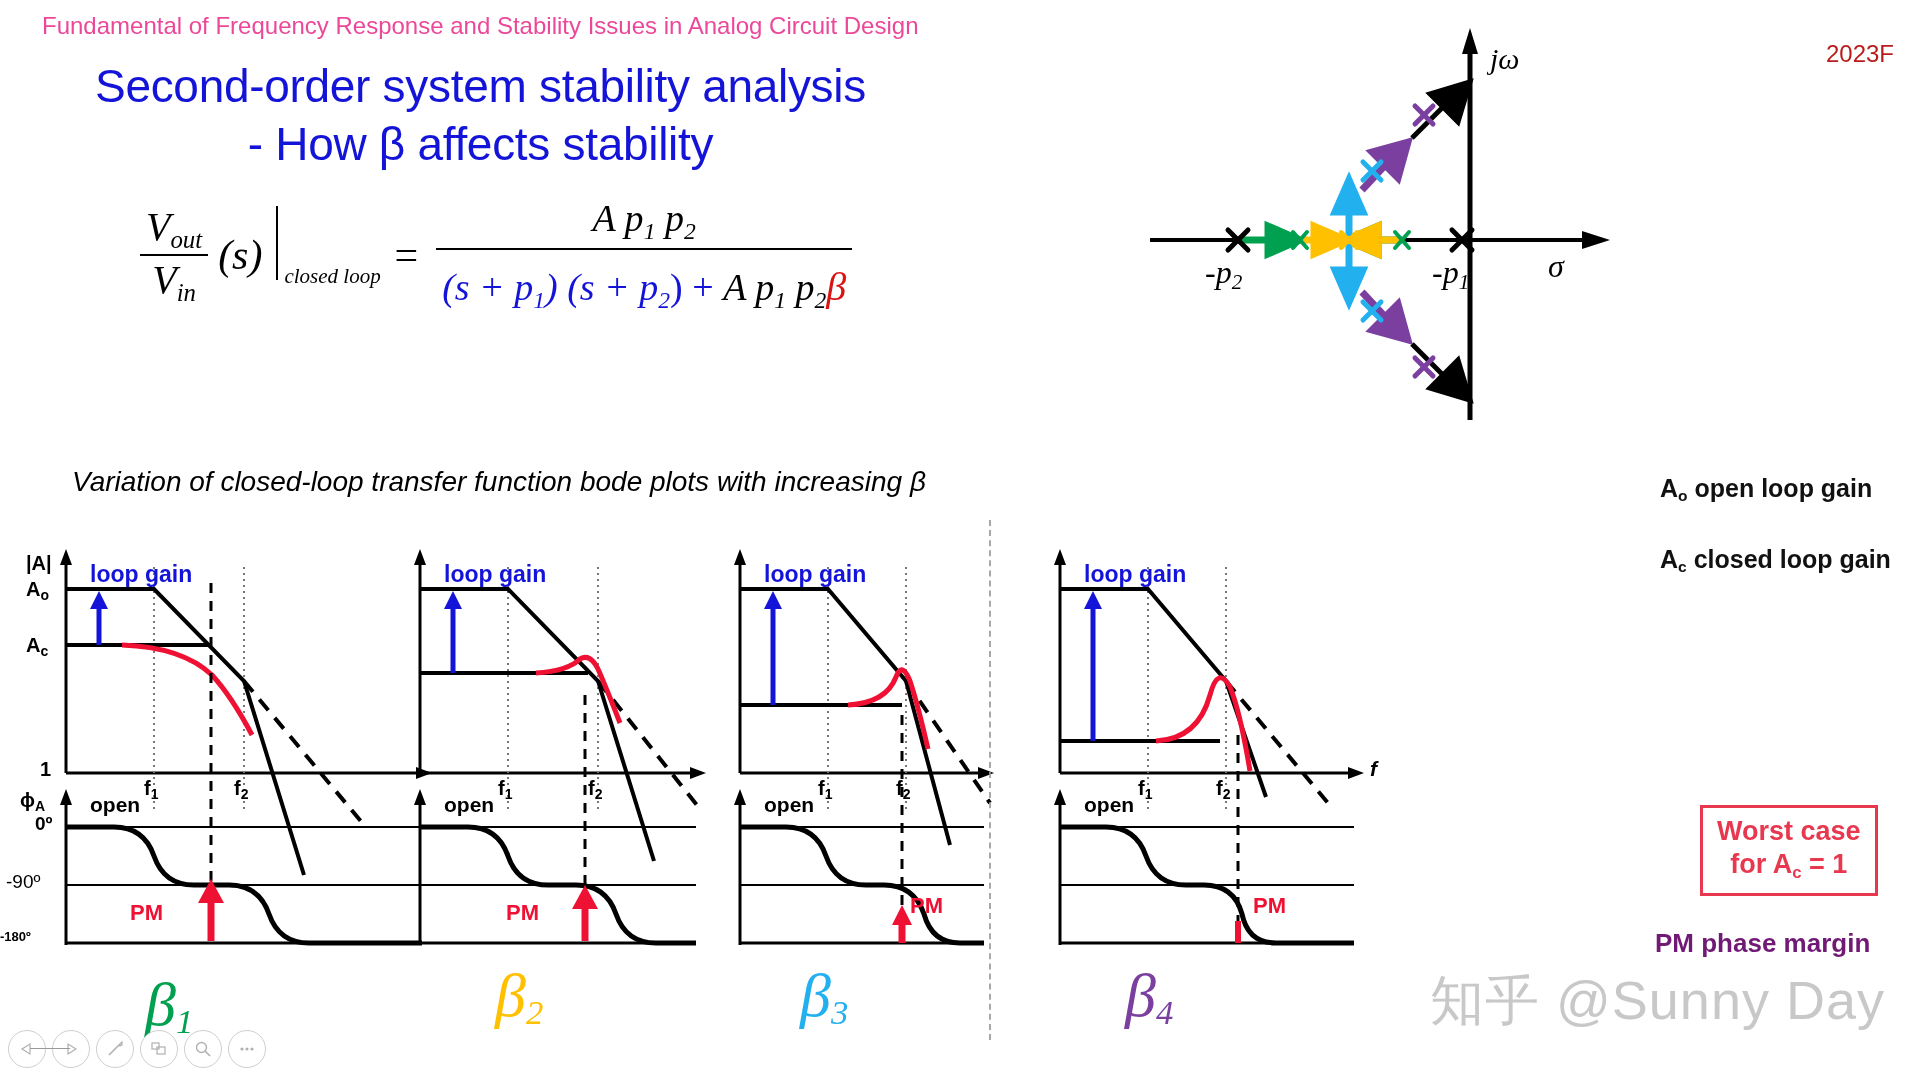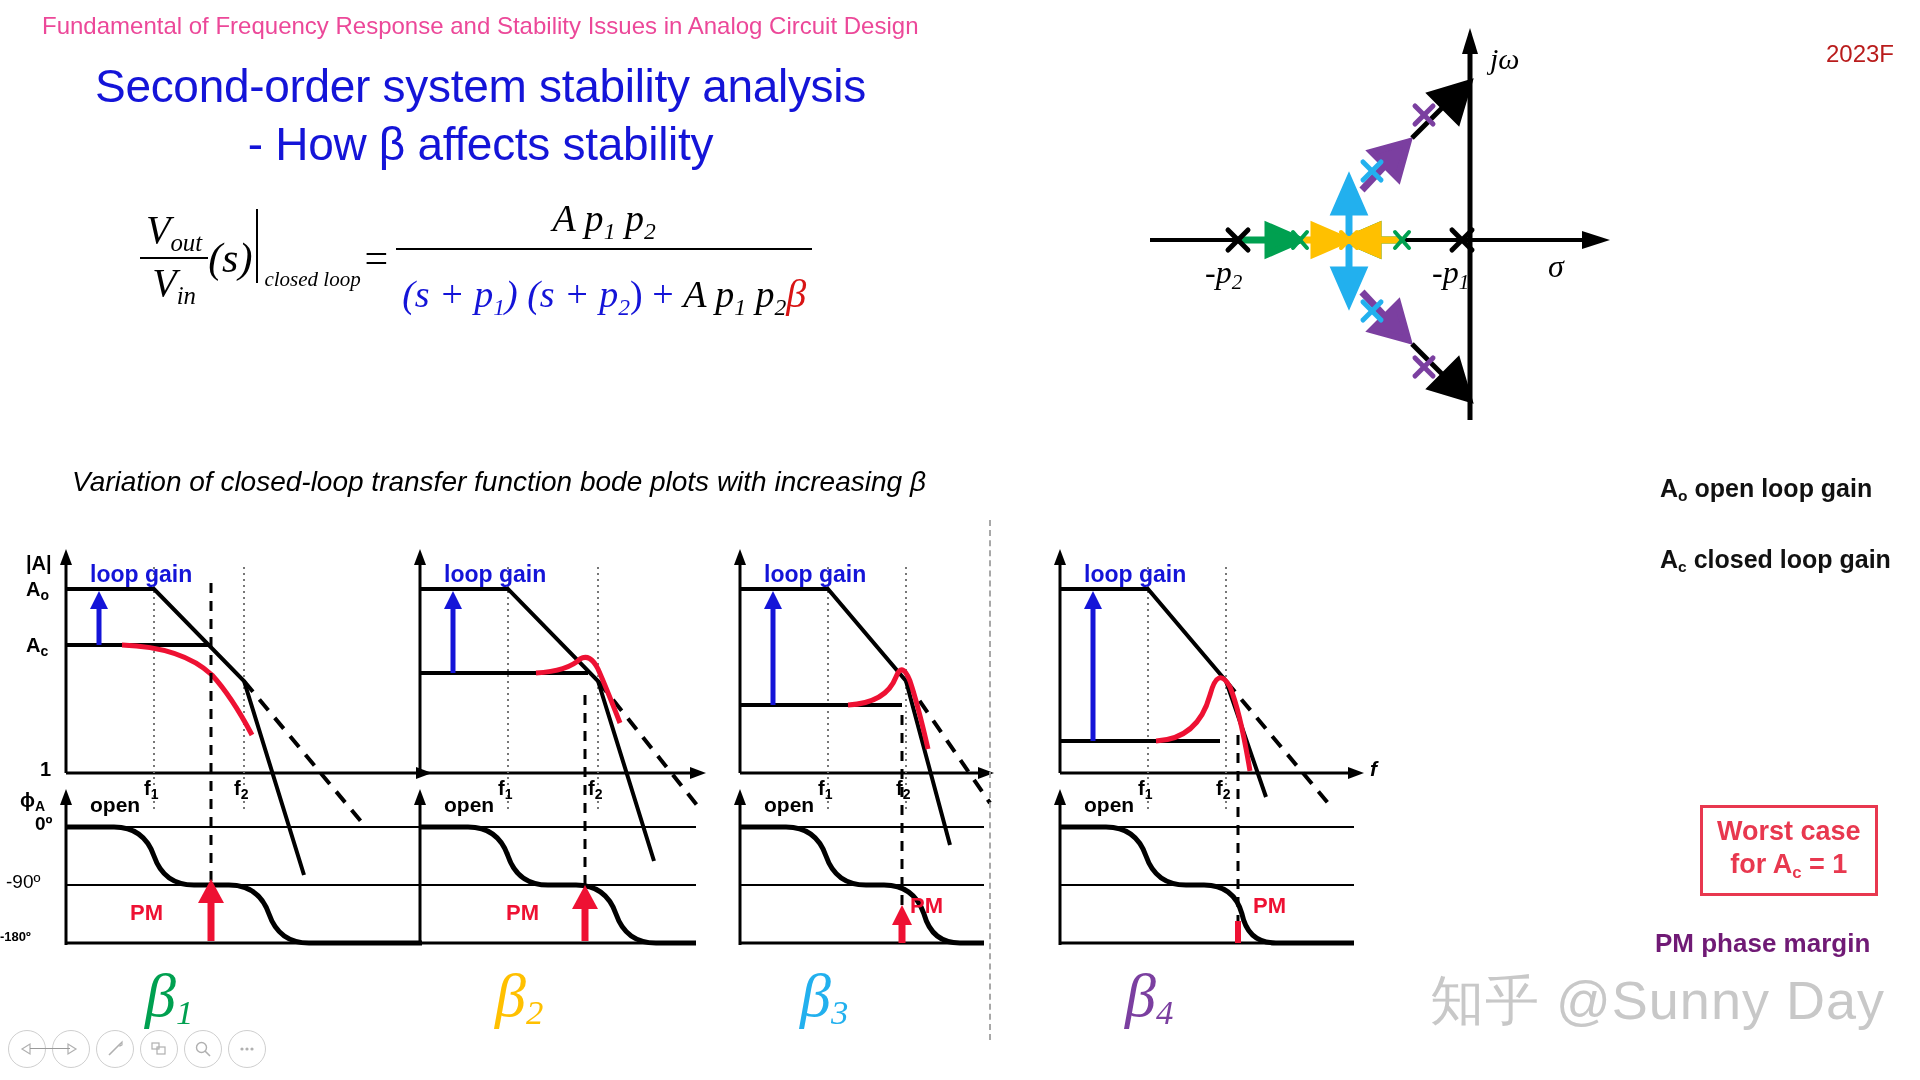--- a/index.html
+++ b/index.html
@@ -50,21 +50,21 @@
   #panel1{left:4px;}
   #panel2{left:358px;}
   #panel3{left:678px;}
   #panel4{left:998px;}
 
   
   .beta-label{
     font-family:"Liberation Serif",serif;font-style:italic;font-size:62px;
     top:960px;
   }
-  #beta1{left:145px;color:#00a050;}
+  #beta1{left:145px;color:#00a050;margin-top:9px;}
   #beta2{left:495px;color:#ffc000;}
   #beta3{left:800px;color:#22b0ee;}
   #beta4{left:1125px;color:#7b3fa0;}
   .beta-label .bsub{font-size:0.56em;vertical-align:-0.22em;}
 
   
   .legend-line{
     left:1660px;font-size:25px;font-weight:bold;color:#111;white-space:nowrap;
   }
   #legend-ao{top:474px;}
@@ -111,39 +111,39 @@
 
 <div class="abs" id="header-line">Fundamental of Frequency Response and Stability Issues in Analog Circuit Design</div>
 <div class="abs" id="header-term">2023F</div>
 
 <div class="abs" id="slide-title">
   <div>Second-order system stability analysis</div>
   <div>- How β affects stability</div>
 </div>
 
 <div class="abs" id="equation">
-  <div style="display:flex;align-items:center;font-size:40px;">
+  <div style="display:flex;align-items:center;gap:10px;font-size:40px;">
 
     <span class="eq-frac">
       <span class="num"><span class="it">V</span><span class="sub">out</span></span>
       <span class="den"><span class="it">V</span><span class="sub">in</span></span>
     </span>
     <span class="it" style="font-size:42px;">(s)</span>
 
     <span style="position:relative;display:inline-block;width:120px;height:86px;">
       <span style="position:absolute;left:4px;top:-6px;width:2px;height:74px;background:#000;"></span>
       <span class="it" style="position:absolute;left:12px;top:52px;font-size:21px;">closed loop</span>
     </span>
     <span style="font-size:42px;margin-left:-8px;">=</span>
 
     <span class="eq-frac" style="margin-left:8px;">
       <span class="num" style="font-size:38px;padding-bottom:3px;">
         <span class="it">A p</span><span class="sub">1</span><span class="it"> p</span><span class="sub">2</span>
       </span>
-      <span class="den" style="font-size:38px;padding-top:20px;white-space:nowrap;">
+      <span class="den" style="font-size:38px;padding-top:13px;white-space:nowrap;">
         <span class="it blue">(s + p</span><span class="sub blue">1</span><span class="it blue">) (s + p</span><span class="sub blue">2</span><span class="blue">) + </span><span class="it">A p</span><span class="sub">1</span><span class="it"> p</span><span class="sub">2</span><span class="it red" style="font-size:40px;">β</span>
       </span>
     </span>
   </div>
 </div>
 
 <div class="abs" id="subtitle">Variation of closed-loop transfer function bode plots with increasing β</div>
 
 <div class="abs" id="root-locus">
   <svg width="480" height="410" viewBox="0 0 480 410">

